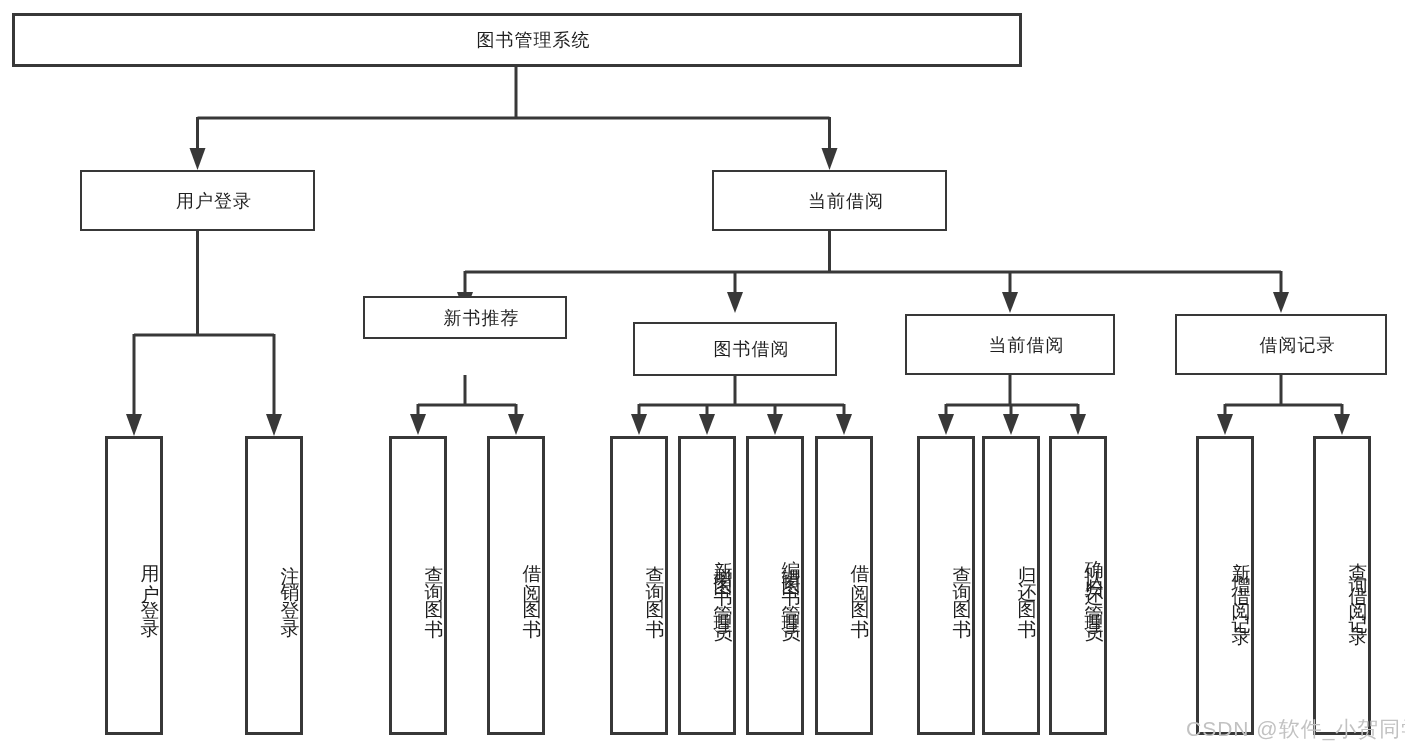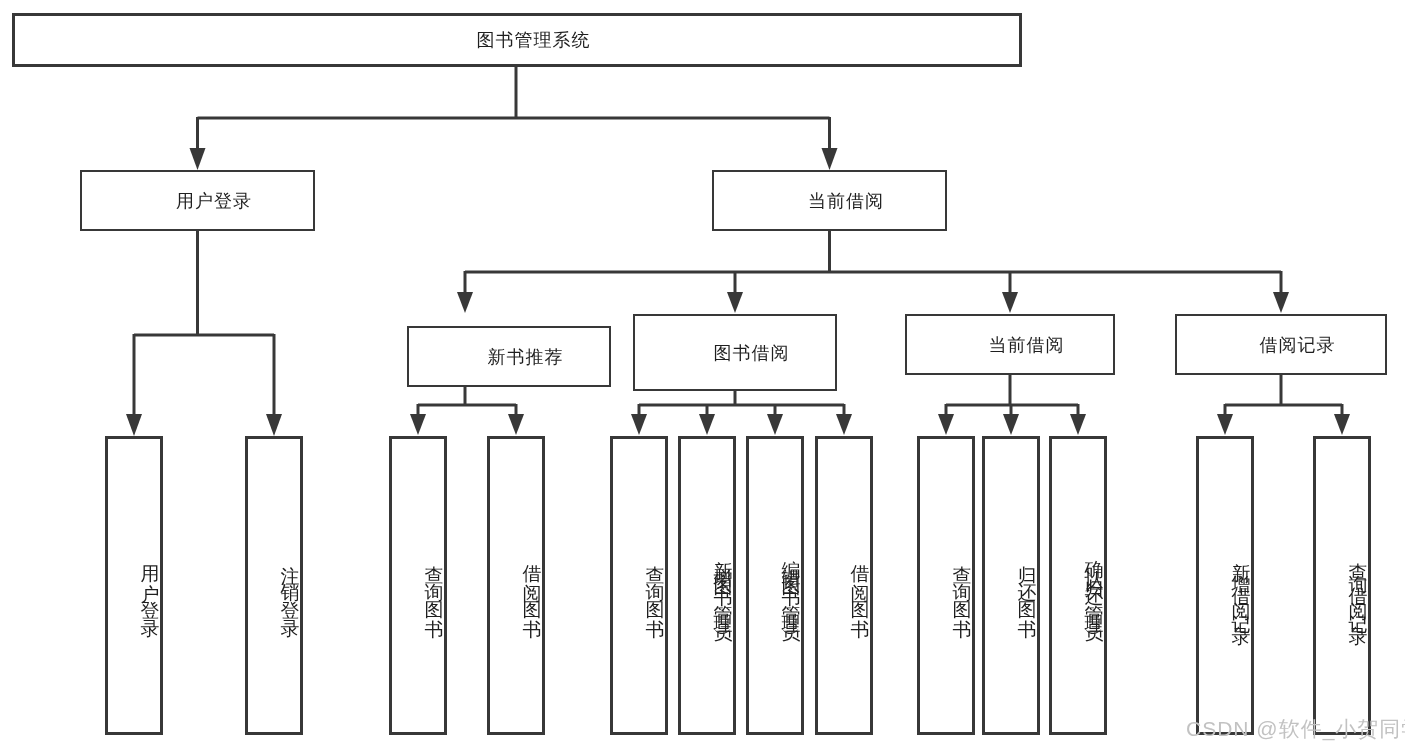--- a/index.html
+++ b/index.html
@@ -126,22 +126,22 @@
       <polygon points="1217,414 1233,414 1225,435"></polygon>
     <path d="M1342 404 V416"></path>
       <polygon points="1334,414 1350,414 1342,435"></polygon>
   </svg>
 
   <div class="node root" style="left:12px; top:13px; width:1010px; height:54px;">图书管理系统</div>
 
   <div class="node" style="left:80px; top:170px; width:235px; height:61px;">用户登录</div>
   <div class="node" style="left:712px; top:170px; width:235px; height:61px;">当前借阅</div>
 
-  <div class="node" style="left:363px; top:326px; width:204px; height:61px;margin-left:44px;">新书推荐</div>
-  <div class="node" style="left:633px; top:314px; width:204px; height:77px;">图书借阅</div>
+  <div class="node" style="left:363px; top:296px; width:204px; height:43px;">新书推荐</div>
+  <div class="node" style="left:633px; top:322px; width:204px; height:54px;">图书借阅</div>
   <div class="node" style="left:1175px; top:314px; width:212px; height:61px;">借阅记录</div>
   <div class="node" style="left:905px; top:314px; width:210px; height:61px;">当前借阅</div>
 
   <div class="node leaf v-short" style="left:105px; top:436px; width:58px; height:299px;">用户登录</div>
   <div class="node leaf v-short" style="left:245px; top:436px; width:58px; height:299px;">注销登录</div>
 
   <div class="node leaf v-short" style="left:389px; top:436px; width:58px; height:299px;">查询图书</div>
   <div class="node leaf v-short" style="left:487px; top:436px; width:58px; height:299px;">借阅图书</div>
 
   <div class="node leaf v-short" style="left:610px; top:436px; width:58px; height:299px;">查询图书</div>

